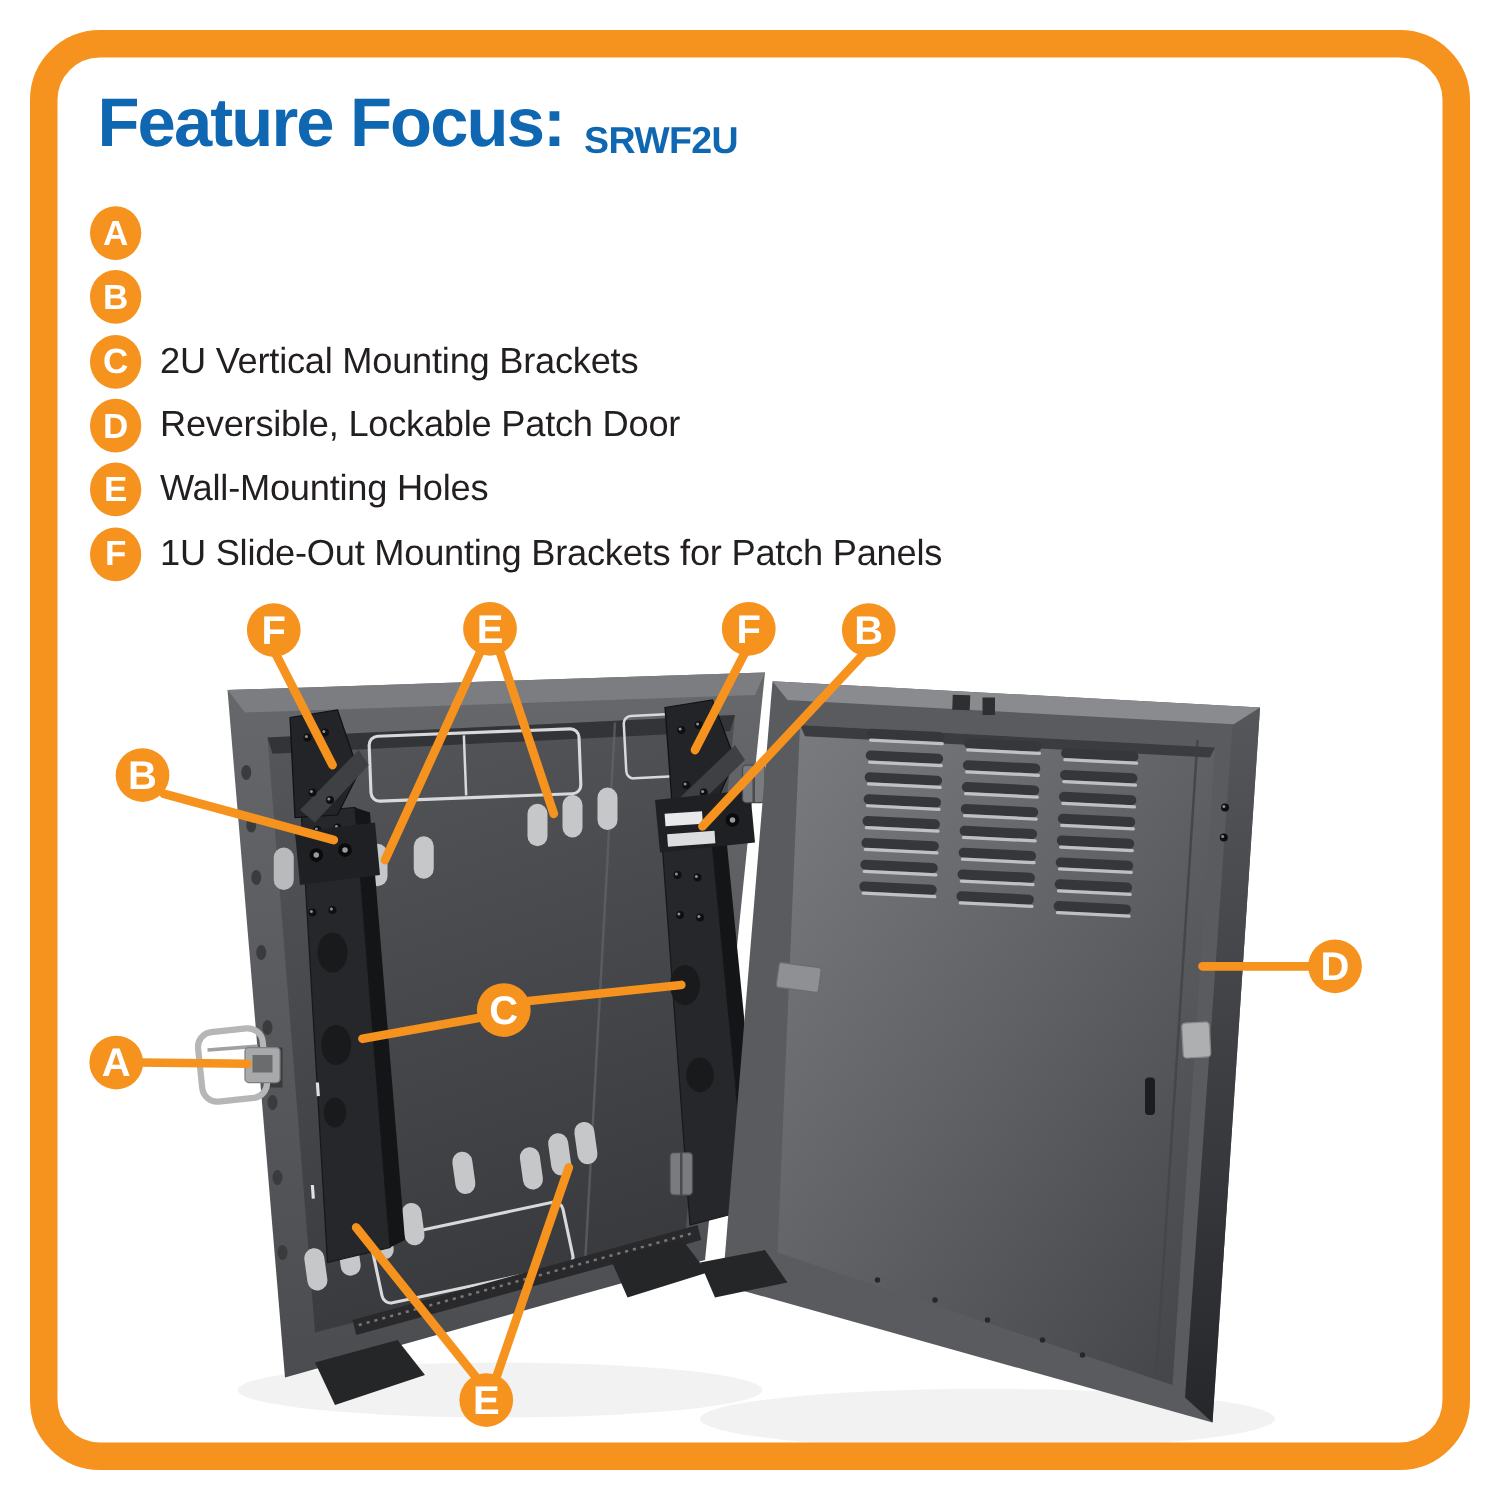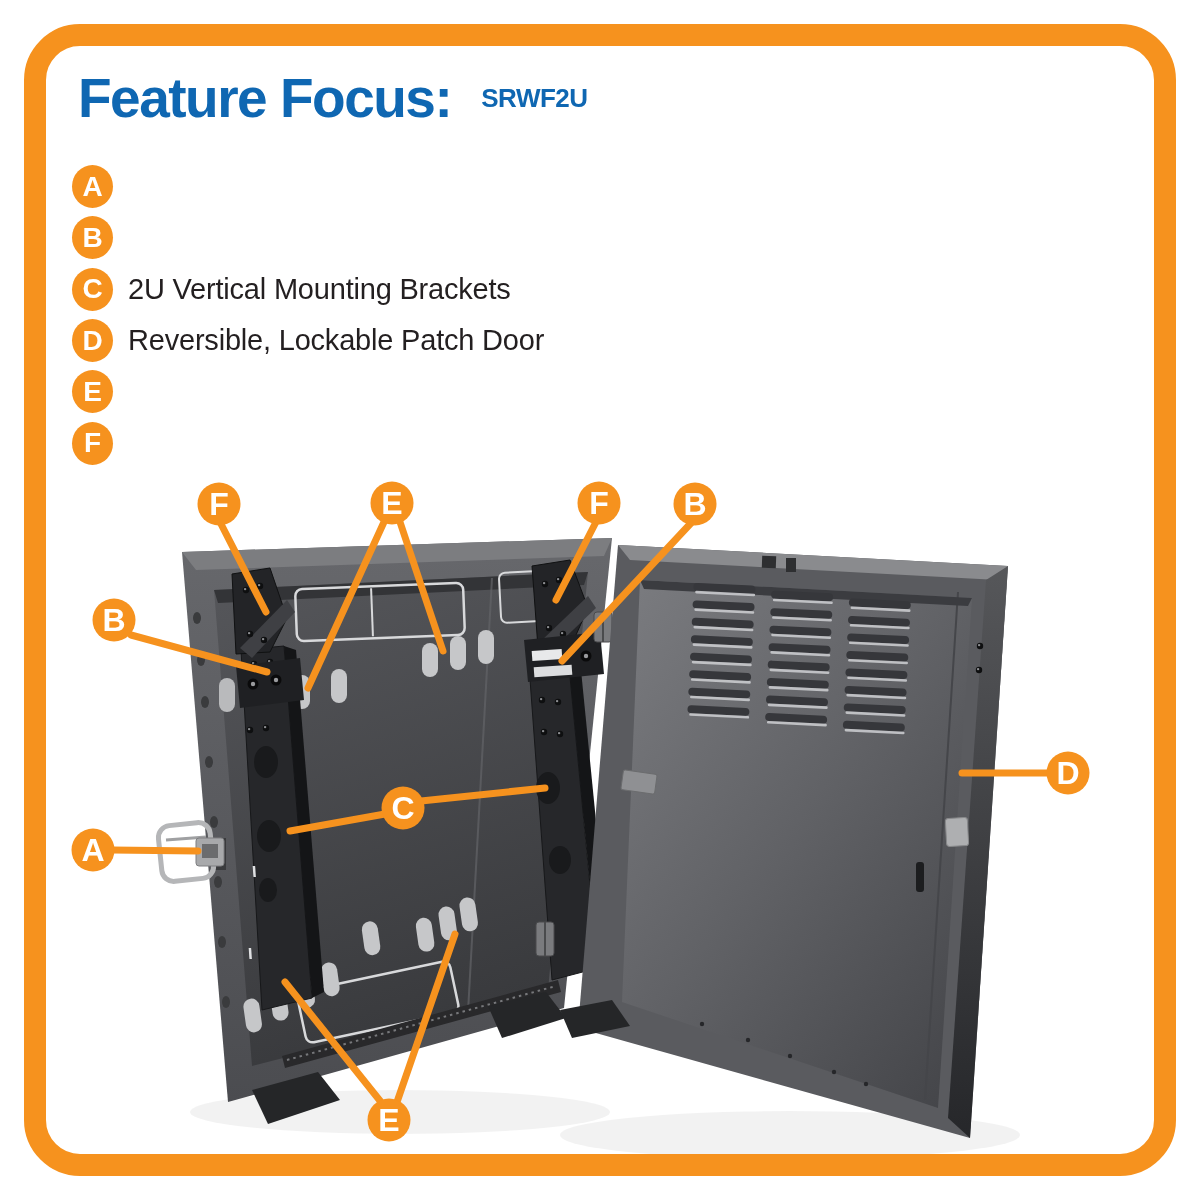--- a/index.html
+++ b/index.html
@@ -1,21 +1,21 @@
 <!DOCTYPE html>
 <html><head>
 <meta charset="utf-8">
 <style>
   html,body{margin:0;padding:0;background:#fff;}
   #canvas{position:relative;width:1200px;height:1200px;background:#ffffff;overflow:hidden;
           font-family:"Liberation Sans",sans-serif;}
   .frame{position:absolute;inset:24px;border:22px solid #F6921E;border-radius:56px;pointer-events:none;}
-  .header{position:absolute;left:78px;top:66px;display:flex;align-items:center;gap:16px;color:#0F67B2;}
+  .header{position:absolute;left:78px;top:66px;display:flex;align-items:flex-end;gap:16px;color:#0F67B2;}
   .title{font-size:55px;font-weight:bold;letter-spacing:-1.5px;}
-  .model{font-size:26px;font-weight:bold;letter-spacing:-0.5px;margin-left:14px;}
+  .model{font-size:30px;font-weight:bold;letter-spacing:-0.5px;}
   .features{position:absolute;left:72px;top:161px;}
   .feature-row{display:flex;align-items:center;height:51.3px;gap:15px;}
   .fbadge{flex:0 0 auto;width:41px;height:43px;border-radius:50%;background:#F6921E;color:#fff;
           font-weight:bold;font-size:28px;display:flex;align-items:center;justify-content:center;}
   .flabel{font-size:29px;color:#231F20;white-space:nowrap;letter-spacing:-0.2px;}
   svg.fig{position:absolute;left:0;top:0;}
   .callout-line{stroke:#F6921E;stroke-width:7;stroke-linecap:round;fill:none;}
   .callout-dot{fill:#F6921E;}
   .callout-letter{fill:#ffffff;font-family:"Liberation Sans",sans-serif;font-weight:bold;
                   font-size:32px;text-anchor:middle;}
@@ -320,19 +320,21 @@
     <div class="feature-row">
       <span class="fbadge">C</span>
       <span class="flabel">2U Vertical Mounting Brackets</span>
     </div>
     <div class="feature-row">
       <span class="fbadge">D</span>
       <span class="flabel">Reversible, Lockable Patch Door</span>
     </div>
     <div class="feature-row">
       <span class="fbadge">E</span>
+      <span class="flabel">Wall-Mounting Holes</span>
     </div>
     <div class="feature-row">
       <span class="fbadge">F</span>
+      <span class="flabel">1U Slide-Out Mounting Brackets for Patch Panels</span>
     </div>
   </div>
 
 </div>
 
 </body></html>

